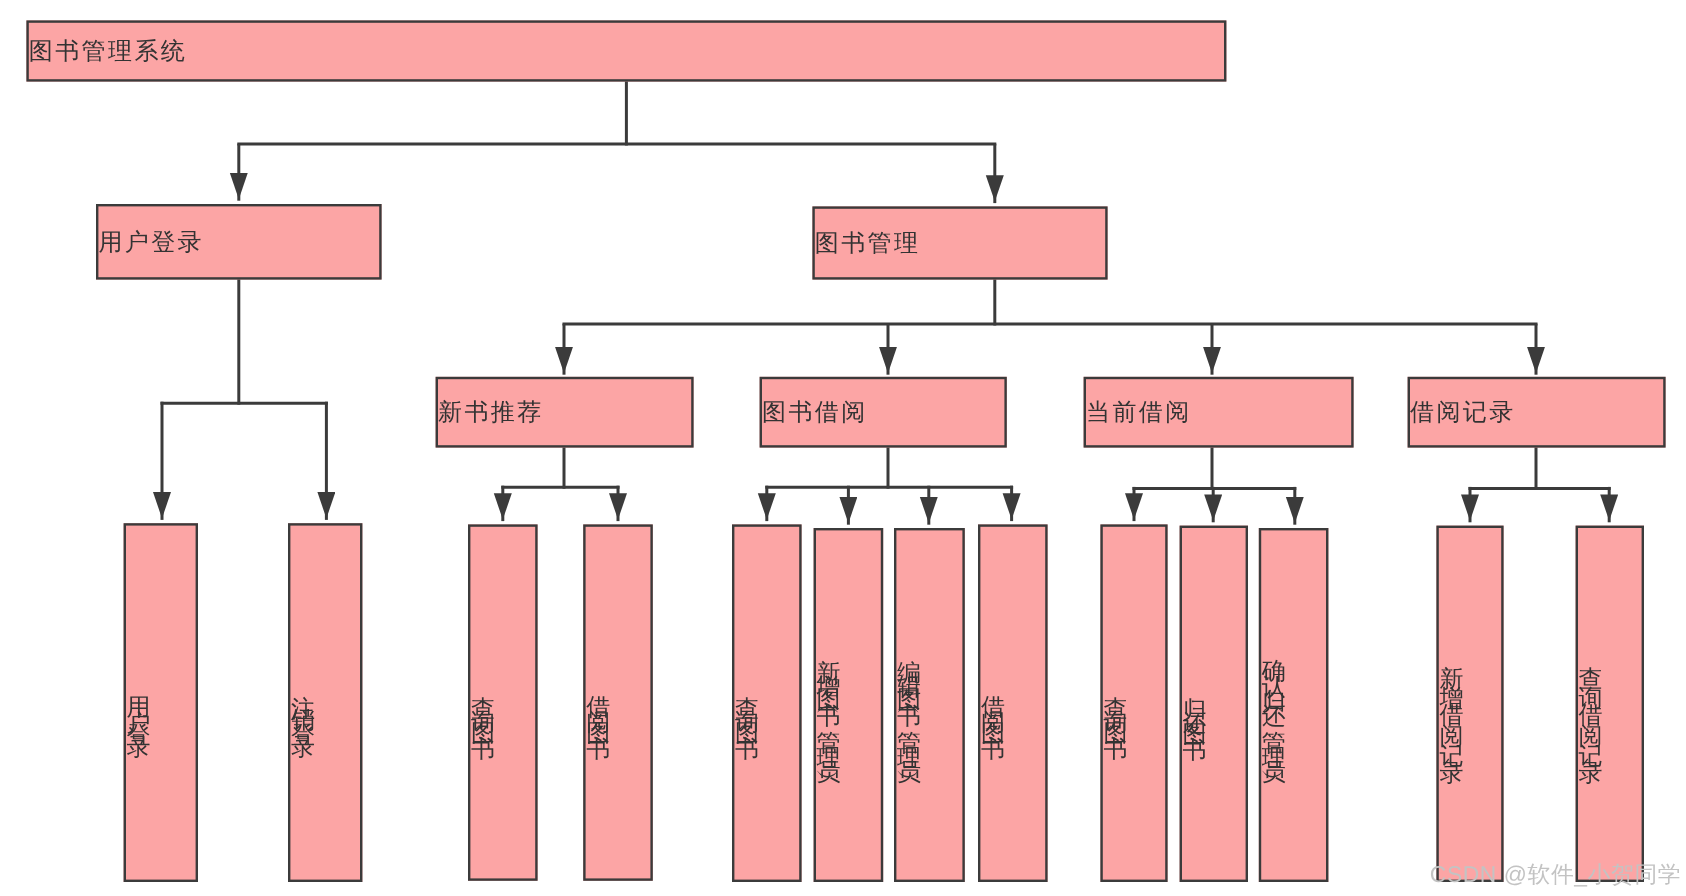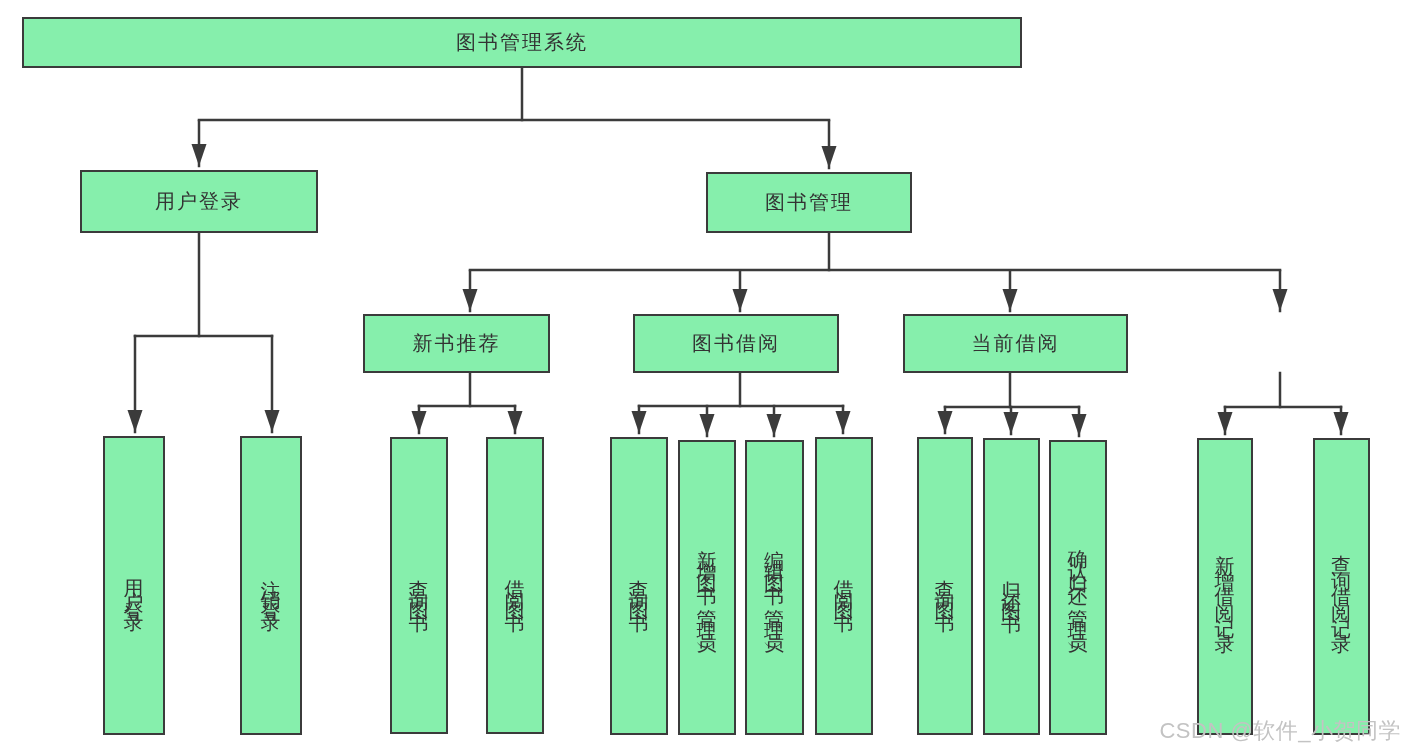--- a/index.html
+++ b/index.html
@@ -22,46 +22,46 @@
   }
   svg.connectors path.wire {
     fill: none;
     stroke: var(--line, #3b3b3b);
     stroke-width: 2.5;
     stroke-linecap: square;
   }
   svg.connectors .arrowhead { fill: var(--line, #3b3b3b); }
   .box {
     position: absolute;
-    background: #86efac;
+    background: #fca5a5;
     border: 2.5px solid var(--border, #3b3b3b);
     display: flex;
     align-items: center;
-    justify-content: center;
+    justify-content: flex-start;
   }
   .box .lbl {
     font-size: 20px;
     letter-spacing: 2px;
     white-space: nowrap;
     color: var(--text, #333333);
   }
   .box.v .lbl {
     writing-mode: vertical-rl;
     text-orientation: mixed;
     font-size: 20px;
     line-height: 1;
     letter-spacing: 11px;
   }
   .box.v .lbl.mid  { letter-spacing: 16px; }
   .box.v .lbl.long { letter-spacing: 12px; }
   .watermark {
     position: absolute;
     top: 716px;
     right: 4px;
-    font-size: 22px;
+    font-size: 19px;
     letter-spacing: 0.5px;
     color: var(--watermark, #c3c3c3);
     z-index: 5;
     white-space: nowrap;
   }
 </style>
 </head>
 <body>
 
 <div id="stage">
@@ -114,32 +114,35 @@
     <path class="wire" d="M1341,407 V434" marker-end="url(#arw)"></path>
   </svg>
 
   <div class="box h" style="left:22px; top:17px; width:1000px; height:51px">
     <span class="lbl">图书管理系统</span>
   </div>
 
   <div class="box h" style="left:80px; top:170px; width:238px; height:63px">
     <span class="lbl">用户登录</span>
   </div>
-  <div class="box h" style="left:706px; top:172px; width:206px; height:61px">
+  <div class="box h" style="left:677px; top:172px; width:246px; height:61px">
     <span class="lbl">图书管理</span>
   </div>
 
-  <div class="box h" style="left:363px; top:314px; width:187px; height:59px">
+  <div class="box h" style="left:363px; top:314px; width:215px; height:59px">
     <span class="lbl">新书推荐</span>
   </div>
   <div class="box h" style="left:633px; top:314px; width:206px; height:59px">
     <span class="lbl">图书借阅</span>
   </div>
   <div class="box h" style="left:903px; top:314px; width:225px; height:59px">
     <span class="lbl">当前借阅</span>
+  </div>
+  <div class="box h" style="left:1173px; top:314px; width:215px; height:59px">
+    <span class="lbl">借阅记录</span>
   </div>
 
   <div class="box v" style="left:103px; top:436px; width:62px; height:299px">
     <span class="lbl">用户登录</span>
   </div>
   <div class="box v" style="left:240px; top:436px; width:62px; height:299px">
     <span class="lbl">注销登录</span>
   </div>
 
   <div class="box v" style="left:390px; top:437px; width:58px; height:297px">

